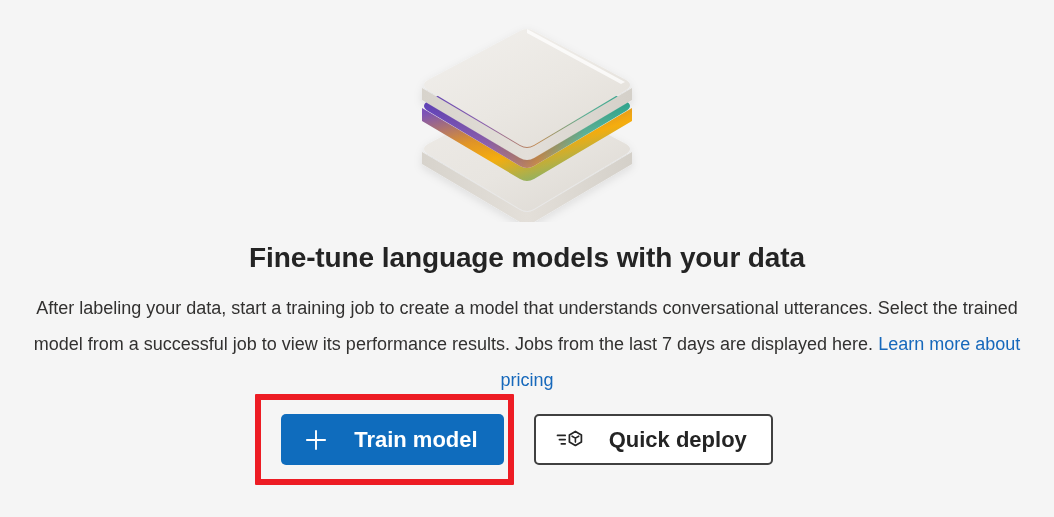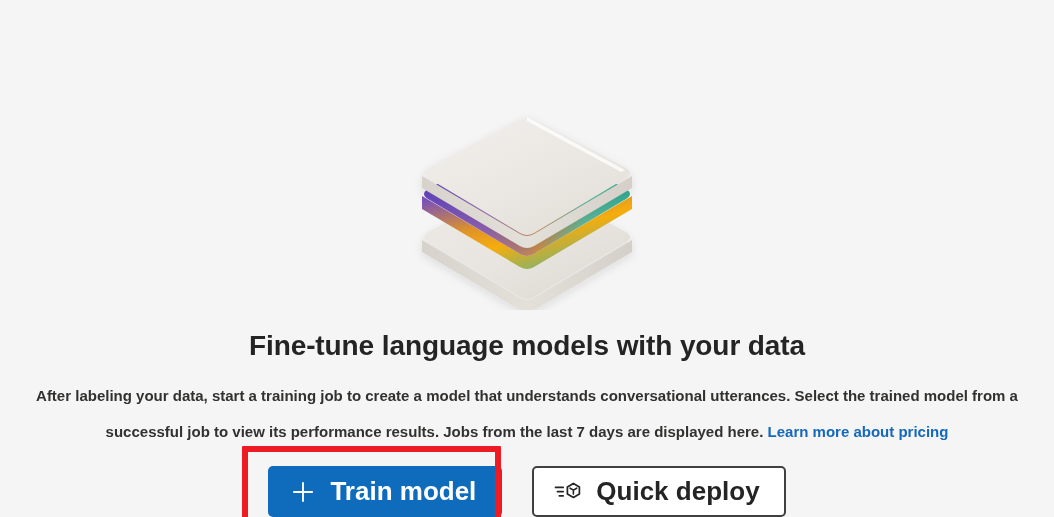--- a/index.html
+++ b/index.html
@@ -16,21 +16,20 @@
   }
 
   .empty-state {
     position: relative;
     width: 1054px;
     height: 517px;
     display: flex;
     flex-direction: column;
     align-items: center;
     background: #f5f5f5;
-    justify-content: flex-end;
   }
 
   
   .illustration {
     position: relative;
     width: 230px;
     height: 200px;
     margin-top: 22px;
     flex: none;
   }
@@ -49,24 +48,24 @@
     color: #242424;
     letter-spacing: -0.1px;
     text-align: center;
   }
 
   
   .description {
     margin: 14px 0 0 0;
     width: 1000px;
     text-align: center;
-    font-size: 15px;
+    font-size: 18px;
     line-height: 36px;
     color: #323130;
-    font-weight: 700;
+    font-weight: 400;
   }
   .description .link {
     color: #1668bb;
     text-decoration: none;
     cursor: pointer;
   }
 
   
   .actions {
     position: relative;
@@ -75,22 +74,22 @@
     align-items: center;
     gap: 30px;
   }
 
   .btn {
     height: 51px;
     border-radius: 5px;
     display: inline-flex;
     align-items: center;
     justify-content: center;
-    gap: 14px;
-    font-size: 26px;
+    gap: 25px;
+    font-size: 22px;
     font-weight: 600;
     cursor: pointer;
     box-sizing: border-box;
     white-space: nowrap;
     user-select: none;
     font-family: "Liberation Sans", "DejaVu Sans", sans-serif;
   }
 
   .btn-primary {
     background: #0f6cbd;

